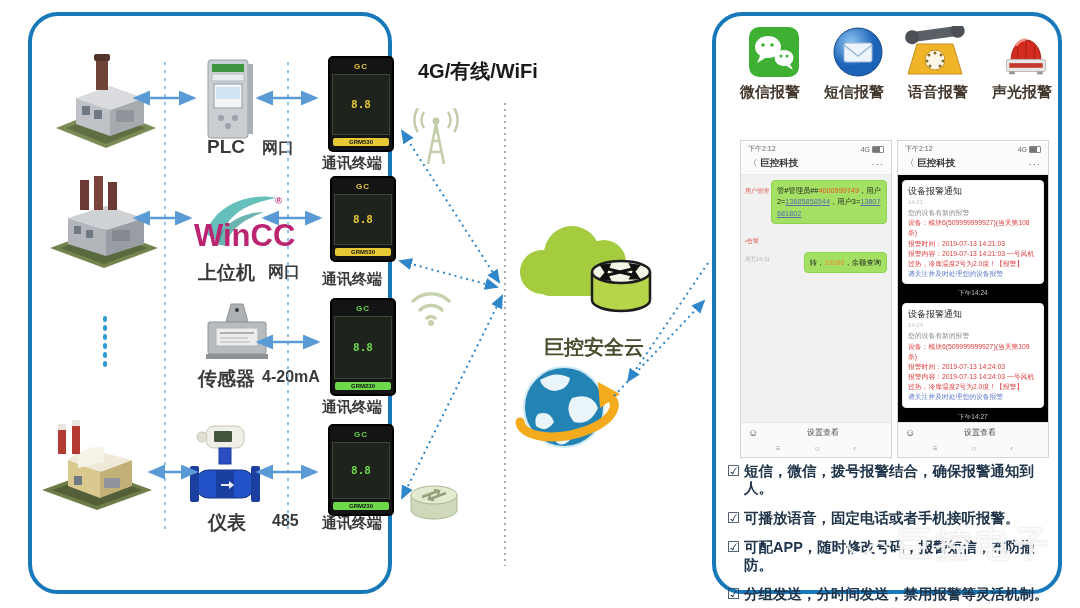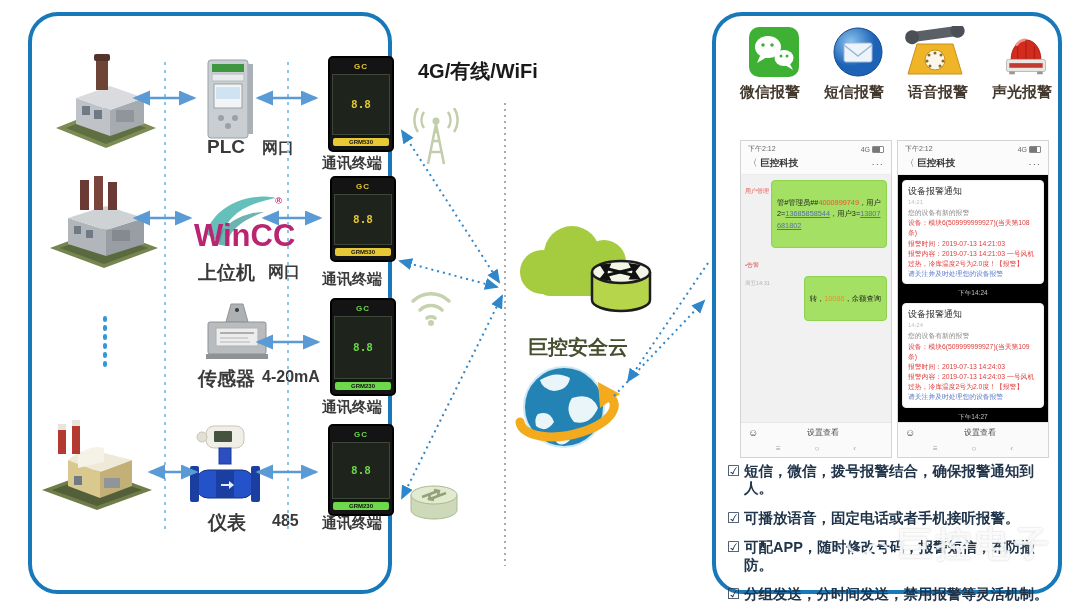--- a/index.html
+++ b/index.html
@@ -27,21 +27,21 @@
   .t-yellow{--c:#e6c934;}
   .t-green{--c:#6cd84a;}
 
   
   .wincc{position:absolute;width:96px;height:60px;z-index:2;}
   .wincc-text{position:absolute;left:8px;top:30px;font-size:31px;font-weight:bold;color:#bb2470;}
   .wincc-reg{position:absolute;right:0px;top:8px;font-size:9px;color:#bb2470;font-weight:bold;}
 
   
   .link-label{position:absolute;left:418px;top:58px;font-size:20px;font-weight:bold;color:#1a1a1a;z-index:2;}
-  .cloud-label{position:absolute;left:528px;top:334px;font-size:20px;font-weight:bold;color:#46502f;z-index:2;}
+  .cloud-label{position:absolute;left:544px;top:334px;font-size:20px;font-weight:bold;color:#46502f;z-index:2;}
 
   
   .methods{position:absolute;left:722px;top:26px;width:330px;display:flex;justify-content:space-between;z-index:2;}
   .method{width:78px;display:flex;flex-direction:column;align-items:flex-end;}
   .method-label{margin-top:5px;font-size:15px;font-weight:bold;color:#43392e;white-space:nowrap;}
 
   
   .phone{position:absolute;width:152px;height:318px;background:#fff;border:1px solid #d4d4d4;
          border-radius:0;overflow:hidden;display:flex;flex-direction:column;z-index:2;box-sizing:border-box;}
   .p-status{display:flex;justify-content:space-between;align-items:center;padding:3px 7px 1px;color:#666;font-size:7px;background:#fbfbfb;}
@@ -50,21 +50,21 @@
   .p-header{display:flex;justify-content:space-between;align-items:center;padding:2px 7px 4px;color:#333;
             font-size:9.5px;background:#fbfbfb;border-bottom:1px solid #ececec;}
   .p-title{font-weight:bold;}
   .p-more{color:#555;letter-spacing:1px;}
   .p-body{flex:1;padding:5px 4px;overflow:hidden;position:relative;}
   .bg-chat{background:#f1f1f1;}
   .bg-cards{background:#000000;}
   .msg-row{display:flex;align-items:flex-start;margin-bottom:6px;}
   .side-red{color:#e05a52;font-size:6px;width:26px;flex:none;padding-top:8px;line-height:1.3;}
   .side-gray{color:#b4b4b4;font-size:5.5px;width:26px;flex:none;padding-top:4px;line-height:1.3;}
-  .bubble{border-radius:4px;padding:16px 5px;font-size:7.3px;line-height:1.55;color:#222;word-break:break-all;}
+  .bubble{border-radius:4px;padding:4px 5px;font-size:7.3px;line-height:1.55;color:#222;word-break:break-all;}
   .bubble.green{background:#a3e063;border:1px solid #8fd24f;}
   .bubble.white{background:#fff;border:1px solid #e6e6e6;}
   .lnk{color:#5b6fae;text-decoration:underline;}
   .num-red{color:#e8542e;}
   .num-orange{color:#e8912e;text-align:center;}
   .p-footer{display:flex;align-items:center;gap:4px;padding:4px 7px;border-top:1px solid #e8e8e8;background:#fafafa;}
   .smiley{font-size:10px;color:#555;}
   .p-action{flex:1;text-align:center;font-size:8px;color:#444;}
   .p-nav{display:flex;justify-content:space-around;padding:2px 18px 4px;color:#9a9a9a;font-size:8px;background:#fafafa;}
 

